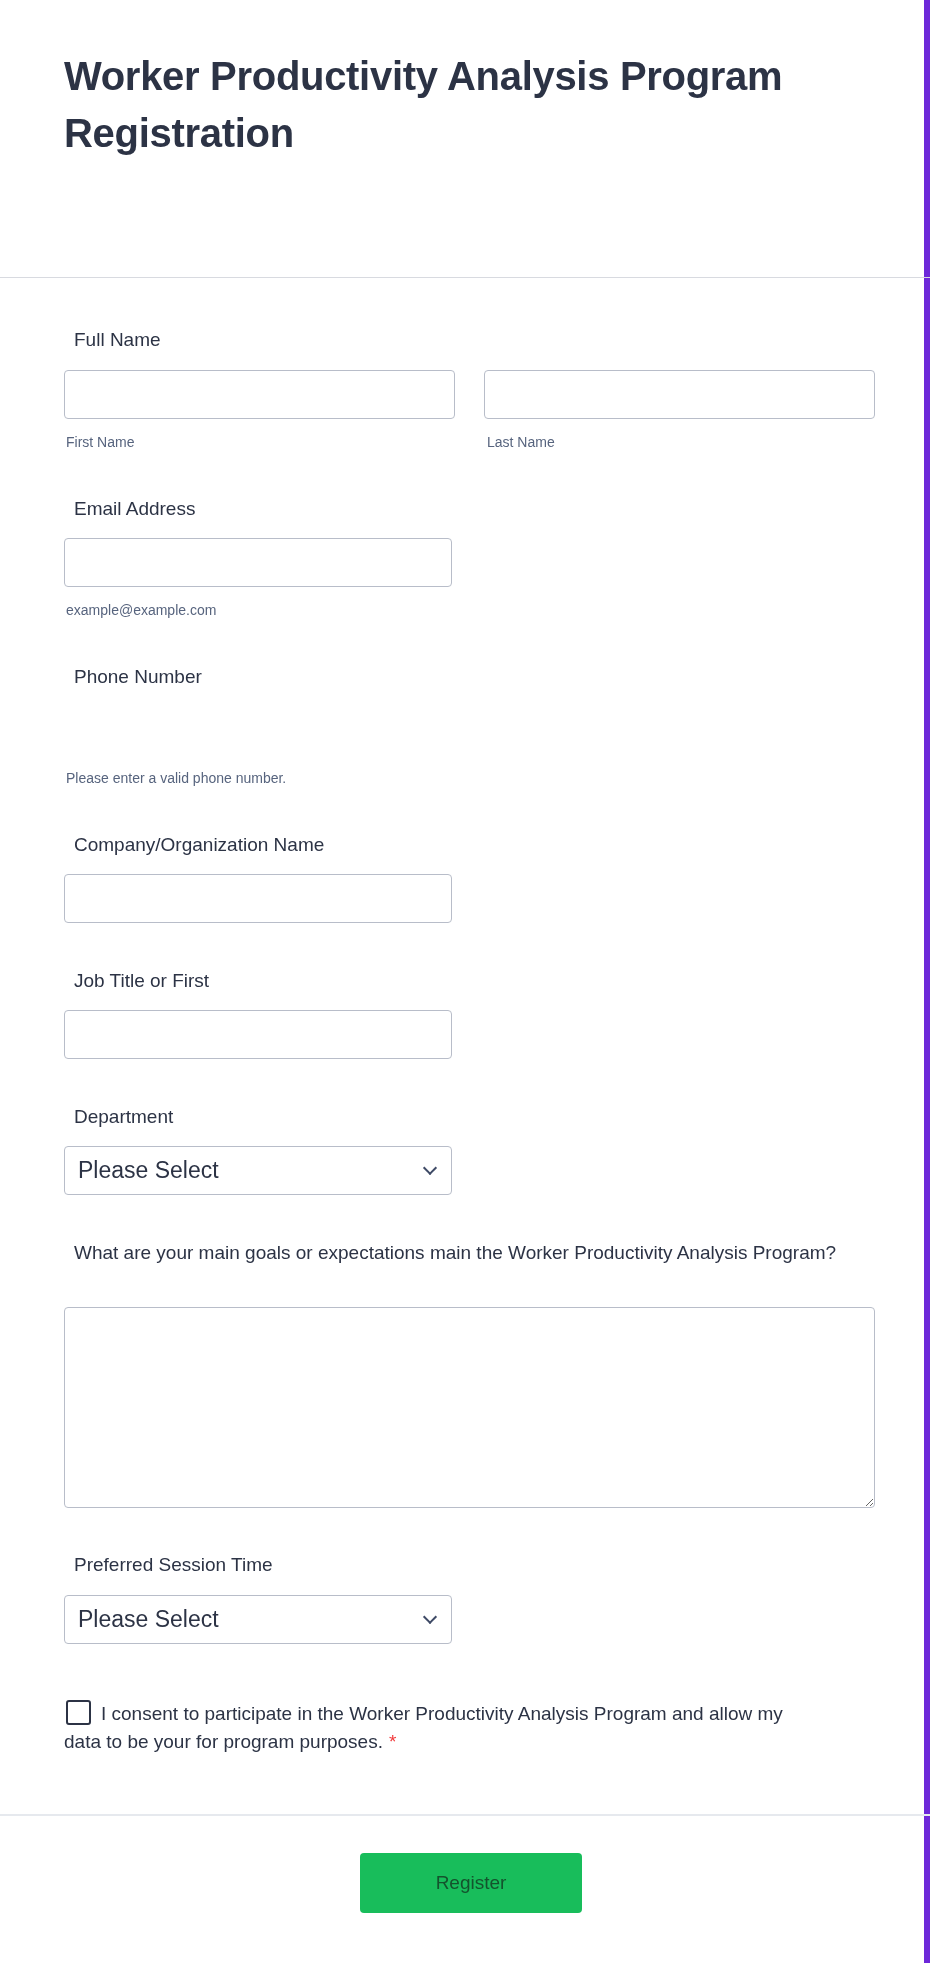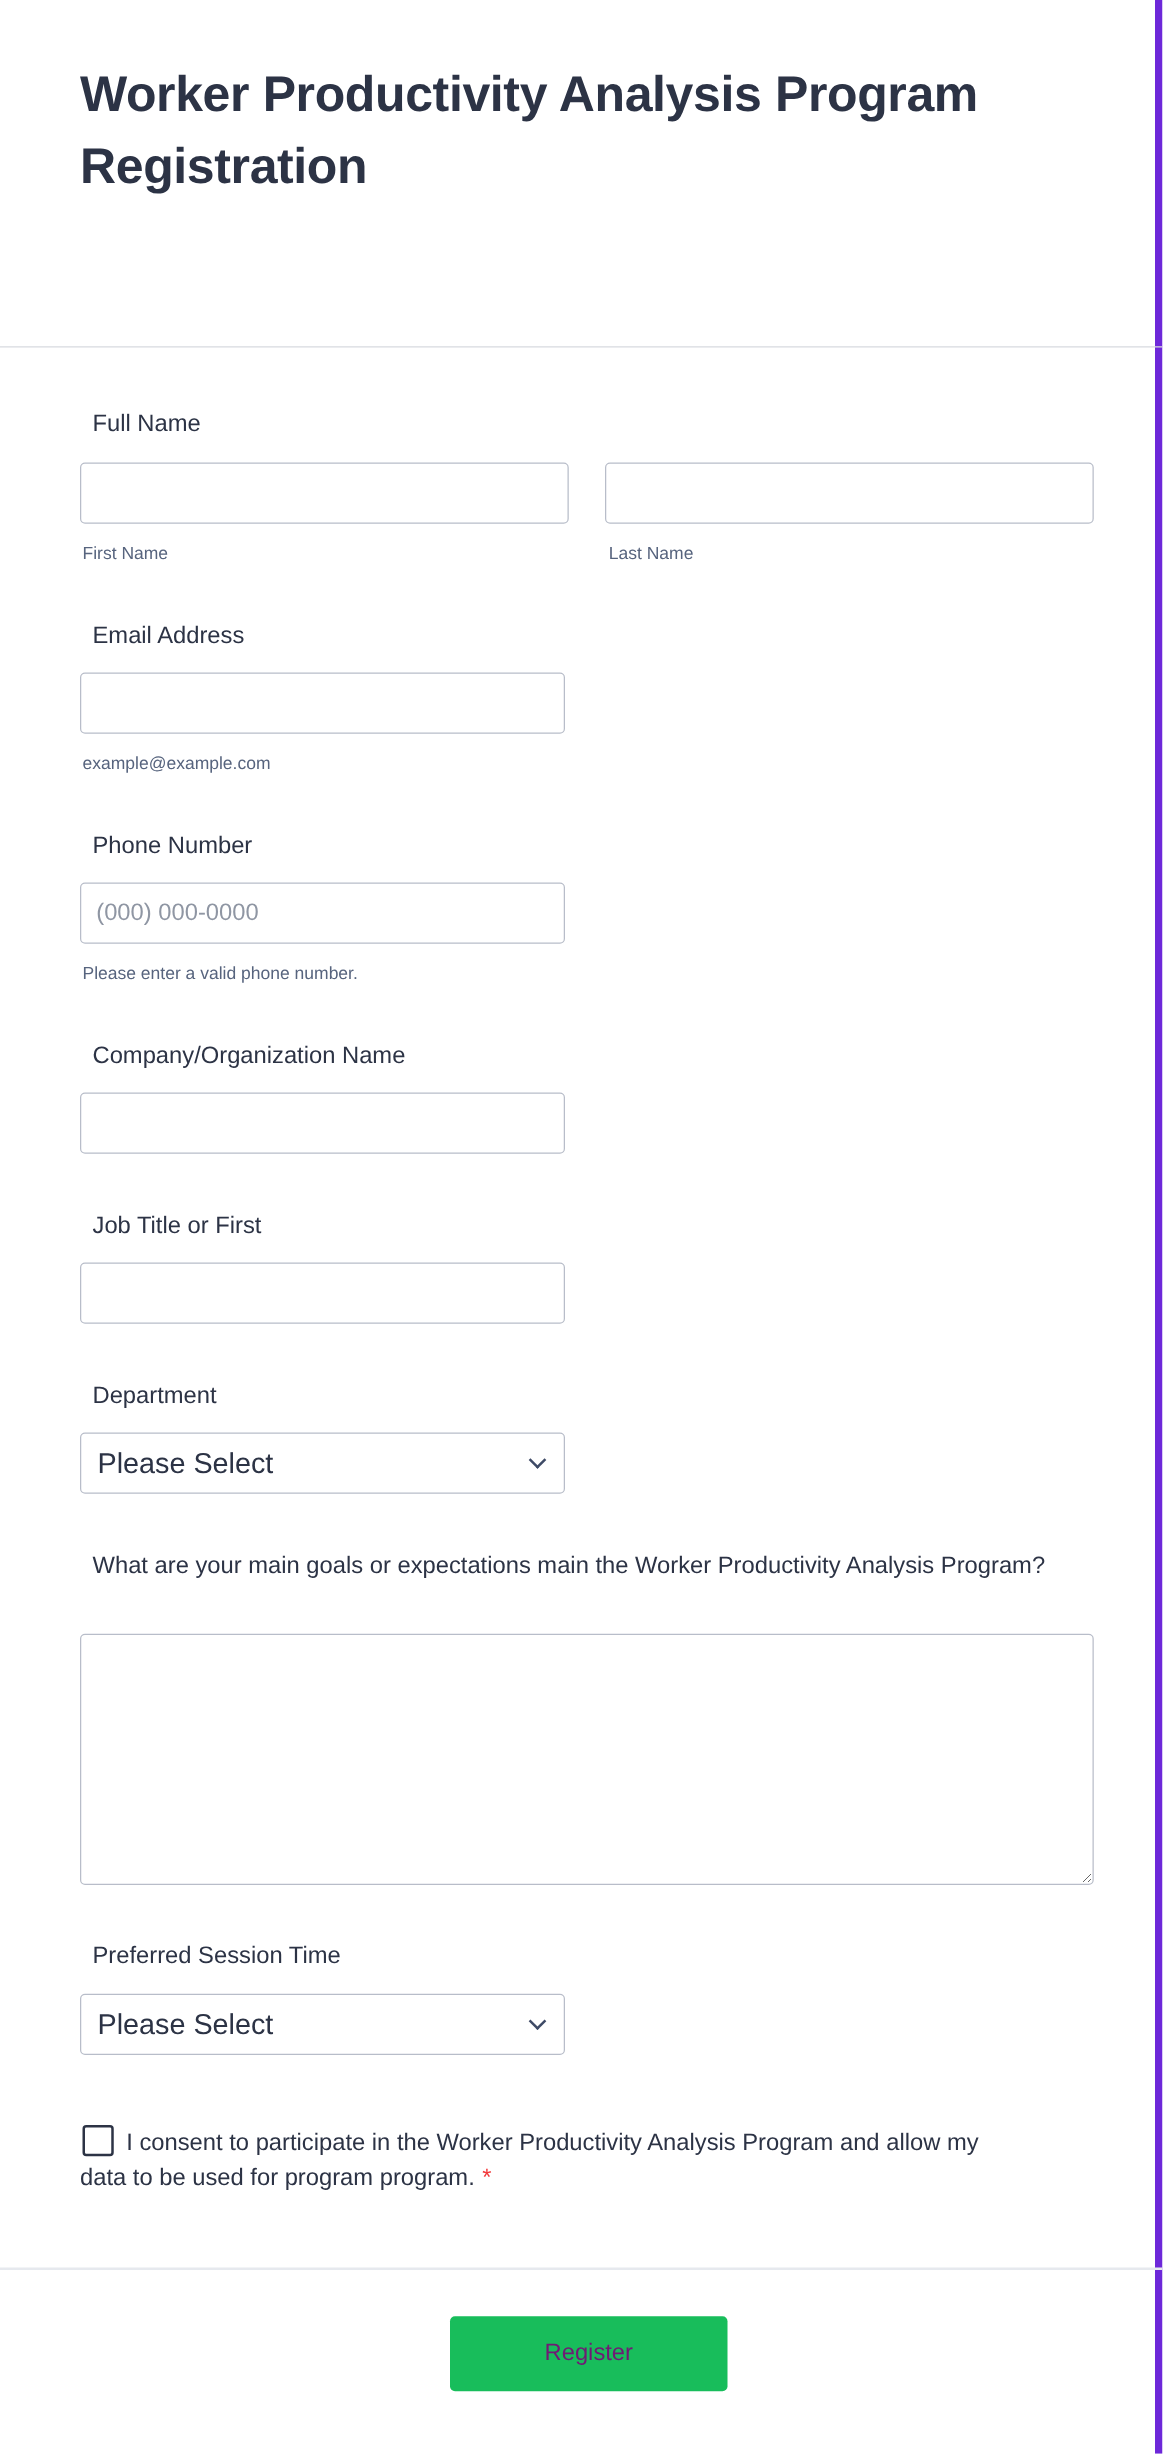--- a/index.html
+++ b/index.html
@@ -17,42 +17,41 @@
   .sublabel { font-size: 14px; color: #57647e; line-height: 18px; }
   .input { background: #fff; border: 1px solid #b8bdc9; border-radius: 4px; height: 49px; font-size: 19px; color: #2c3345; padding: 0 12px; font-family: "Liberation Sans", sans-serif; outline: none; }
   .input::placeholder { color: #8f96a3; }
   .select { display: flex; align-items: center; justify-content: space-between; padding: 0 12px 0 13px; cursor: pointer; }
   .select .val { font-size: 23px; color: #2c3345; }
   .chev { width: 10px; height: 10px; border-right: 2.5px solid #3e4a66; border-bottom: 2.5px solid #3e4a66; transform: rotate(45deg); margin-top: -6px; margin-right: 4px; }
   .textarea { resize: vertical; padding: 10px 12px; }
   .checkbox { width: 25px; height: 25px; border: 2px solid #2c3345; border-radius: 3px; background: #fff; cursor: pointer; }
   .consent { left: 64px; top: 1700px; width: 760px; font-size: 19px; line-height: 28px; color: #2c3345; }
   .consent .req { color: #f23a3c; margin-left: 6px; }
-  .btn { left: 360px; top: 1853px; width: 222px; height: 60px; background: #18bd5b; border-radius: 4px; color: #701a75; font-size: 19px; display: flex; align-items: center; justify-content: center; cursor: pointer; border: none; font-family: "Liberation Sans", sans-serif; }
+  .btn { left: 360px; top: 1853px; width: 222px; height: 60px; background: #18bd5b; border-radius: 4px; color: #14532d; font-size: 19px; display: flex; align-items: center; justify-content: center; cursor: pointer; border: none; font-family: "Liberation Sans", sans-serif; }
 </style>
 </head>
 <body>
 
 <div class="page">
 
   <h1 class="abs title">Worker Productivity Analysis Program Registration</h1>
   <div class="abs divider" style="top:277px;"></div>
 
   <label class="abs label" style="top:328px;">Full Name</label>
   <input class="abs input" style="left: 64px; top: 370px; width: 391px;" placeholder="">
   <span class="abs sublabel" style="left:66px; top:433px;">First Name</span>
   <input class="abs input" style="left: 484px; top: 370px; width: 391px;" placeholder="">
   <span class="abs sublabel" style="left:487px; top:433px;">Last Name</span>
 
   <label class="abs label" style="top:497px;text-align:right;">Email Address</label>
   <input class="abs input" type="email" style="left: 64px; top: 538px; width: 388px;" placeholder="">
   <span class="abs sublabel" style="left:66px; top:601px;">example@example.com</span>
 
   <label class="abs label" style="top:665px;">Phone Number</label>
-  <input class="abs input" type="tel" style="left: 64px; top: 706px; width: 388px;" placeholder="(000) 000-0000">
   <span class="abs sublabel" style="left:66px; top:769px;">Please enter a valid phone number.</span>
 
   <label class="abs label" style="top:833px;">Company/Organization Name</label>
   <input class="abs input" style="left: 64px; top: 874px; width: 388px;" placeholder="">
 
   <label class="abs label" style="top:969px;">Job Title or First</label>
   <input class="abs input" style="left: 64px; top: 1010px; width: 388px;" placeholder="">
 
   <label class="abs label" style="top:1105px;">Department</label>
   <div class="abs input select" style="left:64px; top:1146px; width:388px;">
@@ -65,19 +64,19 @@
     <textarea class="input textarea" style="width: 811px; height: 201px;" placeholder=""></textarea>
   </div>
 
   <label class="abs label" style="top:1553px;">Preferred Session Time</label>
   <div class="abs input select" style="left:64px; top:1595px; width:388px;">
     <span class="val">Please Select</span>
     <span class="chev"></span>
   </div>
 
   <div class="abs consent">
-    <span class="checkbox" style="display:inline-block; vertical-align:-5px; margin-right:10px; margin-left:2px;"></span><span>I consent to participate in the Worker Productivity Analysis Program and allow my data to be used for program program.</span><span class="req">*</span>
+    <span class="checkbox" style="display:inline-block; vertical-align:-5px; margin-right:10px; margin-left:2px;"></span><span>I consent to participate in the Worker Productivity Analysis Program and allow my data to be your for program purposes.</span><span class="req">*</span>
   </div>
 
   <div class="abs divider light" style="top:1814px;"></div>
 
   <button class="abs btn">Register</button>
 </div>
 
 </body></html>

